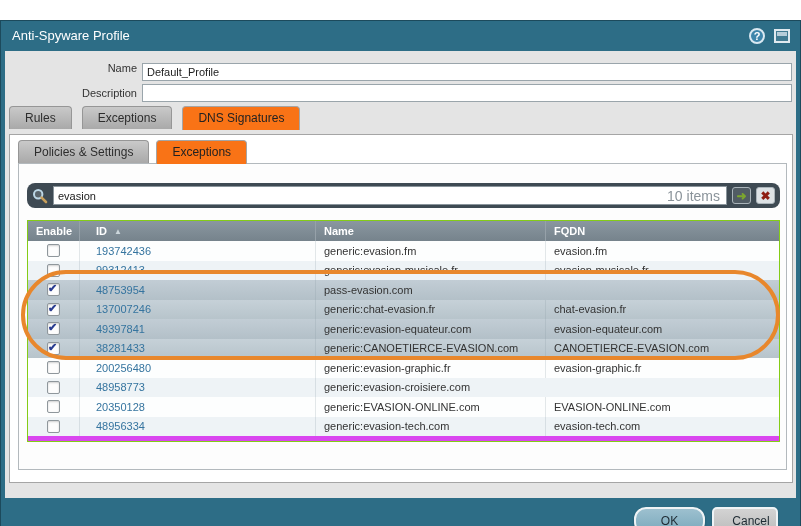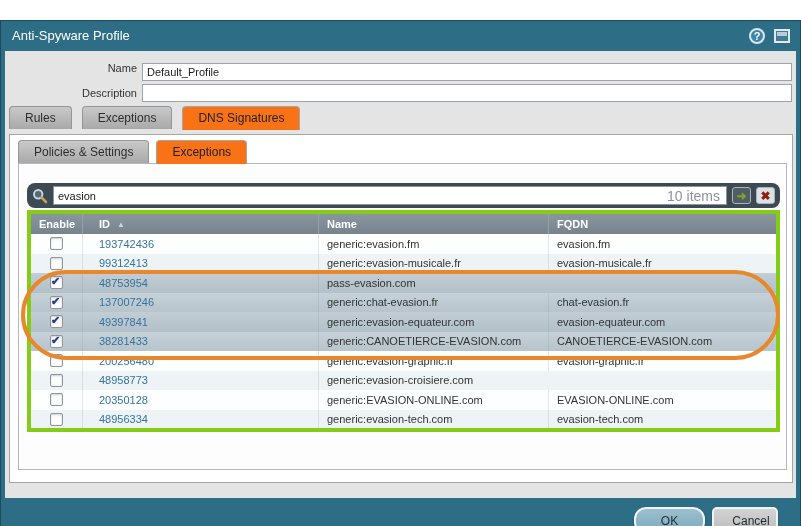--- a/index.html
+++ b/index.html
@@ -85,22 +85,22 @@
   .items-count{ font-size:14px; color:#8a939a; padding-right:6px; white-space:nowrap; }
   .sb-btn{
     width:19px; height:17px; border-radius:3px; border:1px solid #aab4ba;
     display:flex; align-items:center; justify-content:center;
     font-size:12px; font-weight:bold; cursor:pointer; line-height:1;
   }
   .sb-btn.apply{ background:rgba(255,255,255,.10); color:#7ca62e; }
   .sb-btn.clear{ background:#dde2e5; color:#8e1d12; }
   
   .tbl{
-    position:absolute; left:8px; top:46px; width:753px; height:222px;
-    border:4px solid #84cc16; background:#d946ef; overflow:hidden;
+    position:absolute; left:8px; top:56px; width:753px; height:222px;
+    border:1px solid #84cc16; background:#d946ef; overflow:hidden;
   }
   .thead, .trow{
     display:grid; grid-template-columns:52px 236px 230px 1fr;
   }
   .thead{
     height:20px; background:linear-gradient(#8a97a0,#76838c);
     color:#fff; font-size:11px; font-weight:bold; align-items:center;
   }
   .thead .th{ padding-left:8px; border-right:1px solid #96a1a9; height:100%; display:flex; align-items:center; }
   .thead .th:last-child{ border-right:none; }

